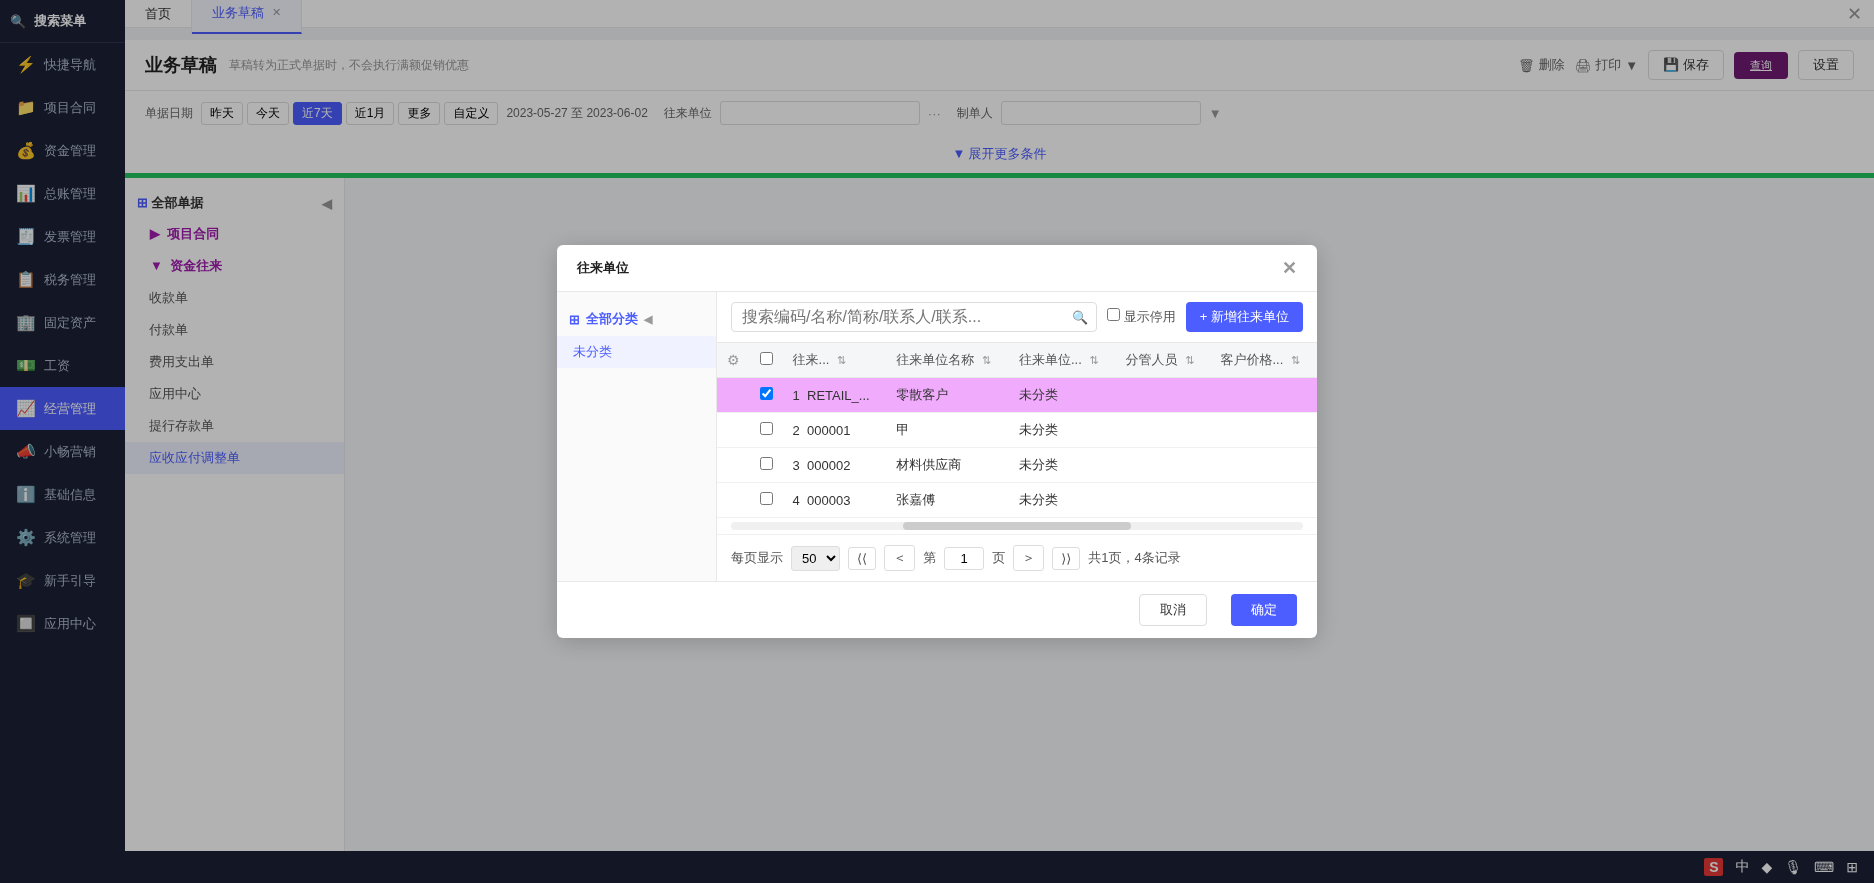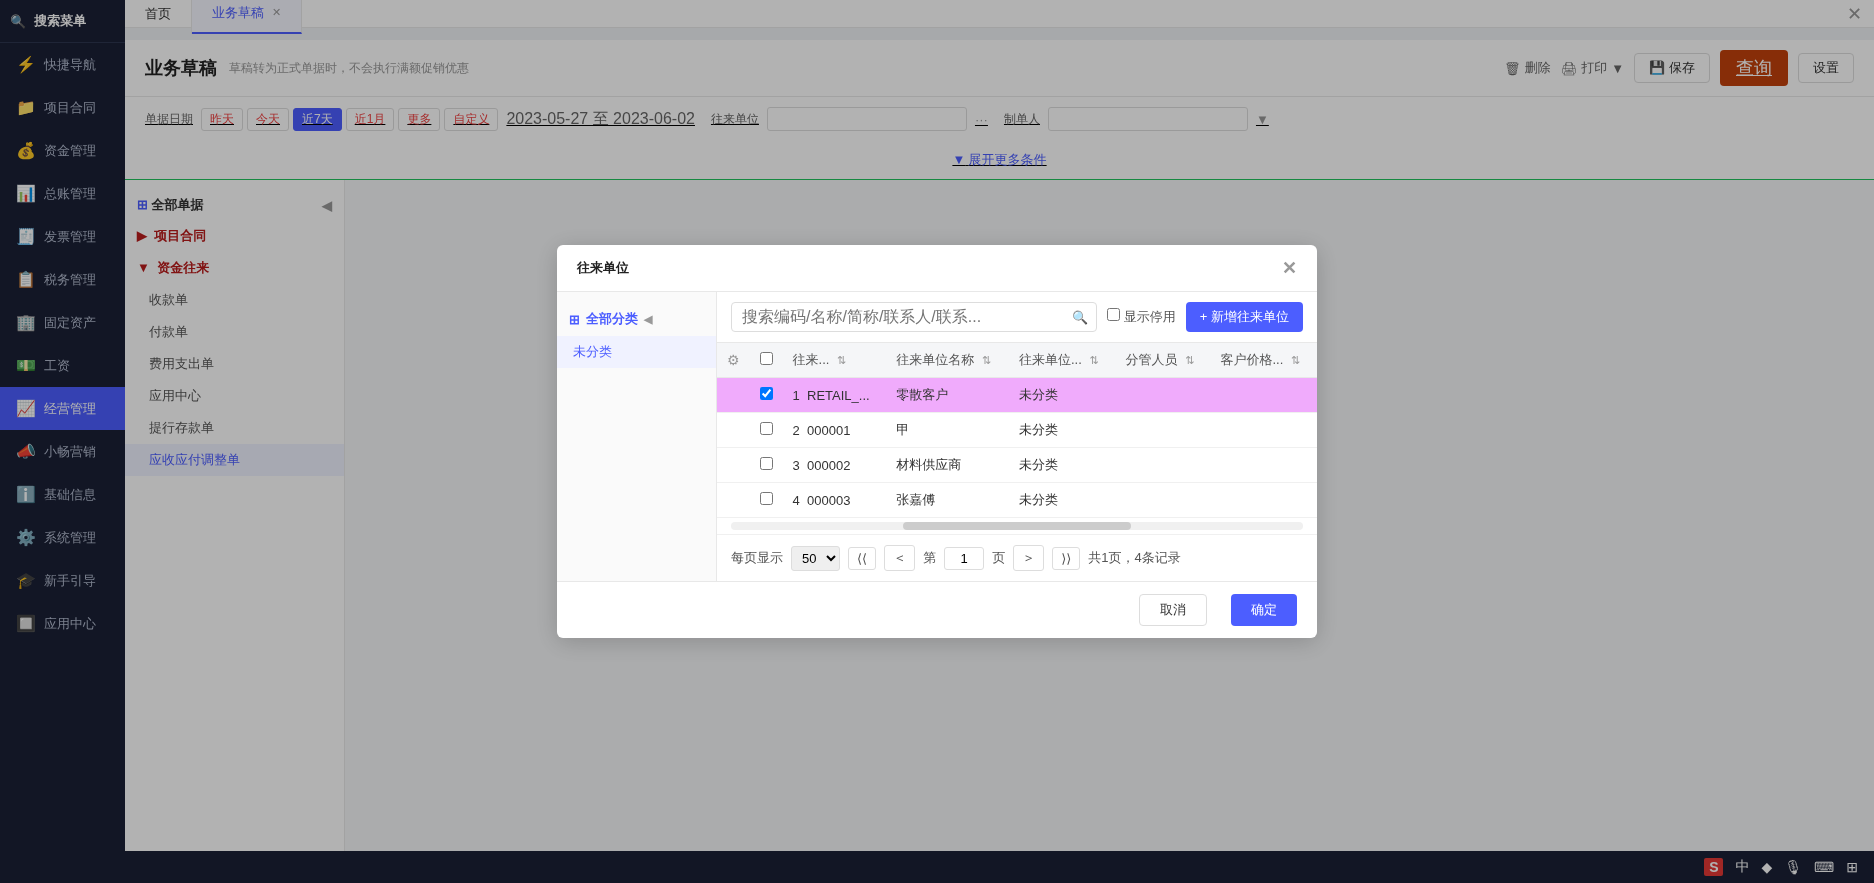--- a/index.html
+++ b/index.html
@@ -41,51 +41,51 @@
       background: #f5f6f8; overflow: hidden;
     }
     .page-header {
       background: #fff; padding: 10px 20px; display: flex; align-items: center;
       justify-content: space-between; border-bottom: 1px solid #e8e8e8;
     }
     .page-title { font-size: 18px; font-weight: bold; color: #222; }
     .page-subtitle { font-size: 12px; color: #999; margin-left: 12px; }
     .header-actions { display: flex; align-items: center; gap: 10px; }
     .btn-icon { color: #666; cursor: pointer; font-size: 13px; display: flex; align-items: center; gap: 4px; }
-    .btn-primary { background: #c2410c; color: #fff; border: none; padding: 6px 16px; border-radius: 4px; cursor: pointer; font-size: 18px; text-decoration: underline; }
+    .btn-primary { background: #701a75; color: #fff; border: none; padding: 6px 16px; border-radius: 4px; cursor: pointer; font-size: 11px; text-decoration: underline; }
     .btn-save { background: #fff; border: 1px solid #ddd; color: #333; padding: 5px 14px; border-radius: 4px; cursor: pointer; }
 
     .filter-bar {
-      background: #fff; padding: 10px 20px; border-bottom: 1px solid #22c55e;
-      display: flex; align-items: center; gap: 16px; flex-wrap: wrap; text-decoration: underline;
+      background: #fff; padding: 10px 20px; border-bottom: 5px solid #22c55e;
+      display: flex; align-items: center; gap: 16px; flex-wrap: wrap;
     }
     .filter-group { display: flex; align-items: center; gap: 8px; }
     .filter-label { color: #666; font-size: 12px; }
     .filter-date-btns { display: flex; gap: 4px; }
-    .date-btn { padding: 2px 8px; border: 1px solid #ddd; border-radius: 3px; cursor: pointer; font-size: 12px; background: #fff; color: #ef4444; }
+    .date-btn { padding: 2px 8px; border: 1px solid #ddd; border-radius: 3px; cursor: pointer; font-size: 12px; background: #fff; color: #000000; }
     .date-btn.active { background: #4c5eff; color: #fff; border-color: #4c5eff; }
     .filter-input { border: 1px solid #ddd; border-radius: 3px; padding: 4px 8px; font-size: 12px; width: 200px; color: #333; }
     .expand-btn { color: #4c5eff; cursor: pointer; font-size: 12px; }
 
     
     .content-area { display: flex; height: calc(100% - 130px); }
     .left-panel {
       width: 220px; background: #fff; border-right: 1px solid #e8e8e8;
       padding: 10px 0; overflow-y: auto;
     }
     .left-panel-header {
       display: flex; align-items: center; justify-content: space-between;
       padding: 6px 12px; font-weight: bold; color: #333;
     }
     .left-panel-item {
       padding: 7px 16px 7px 24px; cursor: pointer; color: #555;
       font-size: 12px;
     }
     .left-panel-item.active { background: #f0f2ff; color: #4c5eff; }
-    .left-panel-group { padding: 7px 12px; font-size: 12px; color: #b91c1c; font-weight: bold; cursor: pointer; }
+    .left-panel-group { padding: 7px 25px; font-size: 12px; color: #a21caf; font-weight: bold; cursor: pointer; }
     .left-panel-group .arrow { margin-right: 4px; }
 
     
     .right-content { flex: 1; padding: 10px; overflow: auto; }
     .empty-tip { display: flex; align-items: center; justify-content: center; height: 200px; color: #999; font-size: 14px; }
 
     
     .overlay {
       position: fixed; left: 0; top: 0; width: 100%; height: 100%;
       background: rgba(0,0,0,0.3); z-index: 100;
@@ -293,21 +293,21 @@
     <div class="filter-group">
       <span class="filter-label">单据日期</span>
       <div class="filter-date-btns">
         <button class="date-btn">昨天</button>
         <button class="date-btn">今天</button>
         <button class="date-btn active">近7天</button>
         <button class="date-btn">近1月</button>
         <button class="date-btn">更多</button>
         <button class="date-btn">自定义</button>
       </div>
-      <span style="font-size:16px; color:#666;">2023-05-27 至 2023-06-02</span>
+      <span style="font-size:12px; color:#666;">2023-05-27 至 2023-06-02</span>
     </div>
     <div class="filter-group">
       <span class="filter-label">往来单位</span>
       <input class="filter-input" value="" style="">
       <span style="color:#999">···</span>
     </div>
     <div class="filter-group">
       <span class="filter-label">制单人</span>
       <input class="filter-input" value="" style="">
       <span style="color:#999">▼</span>

